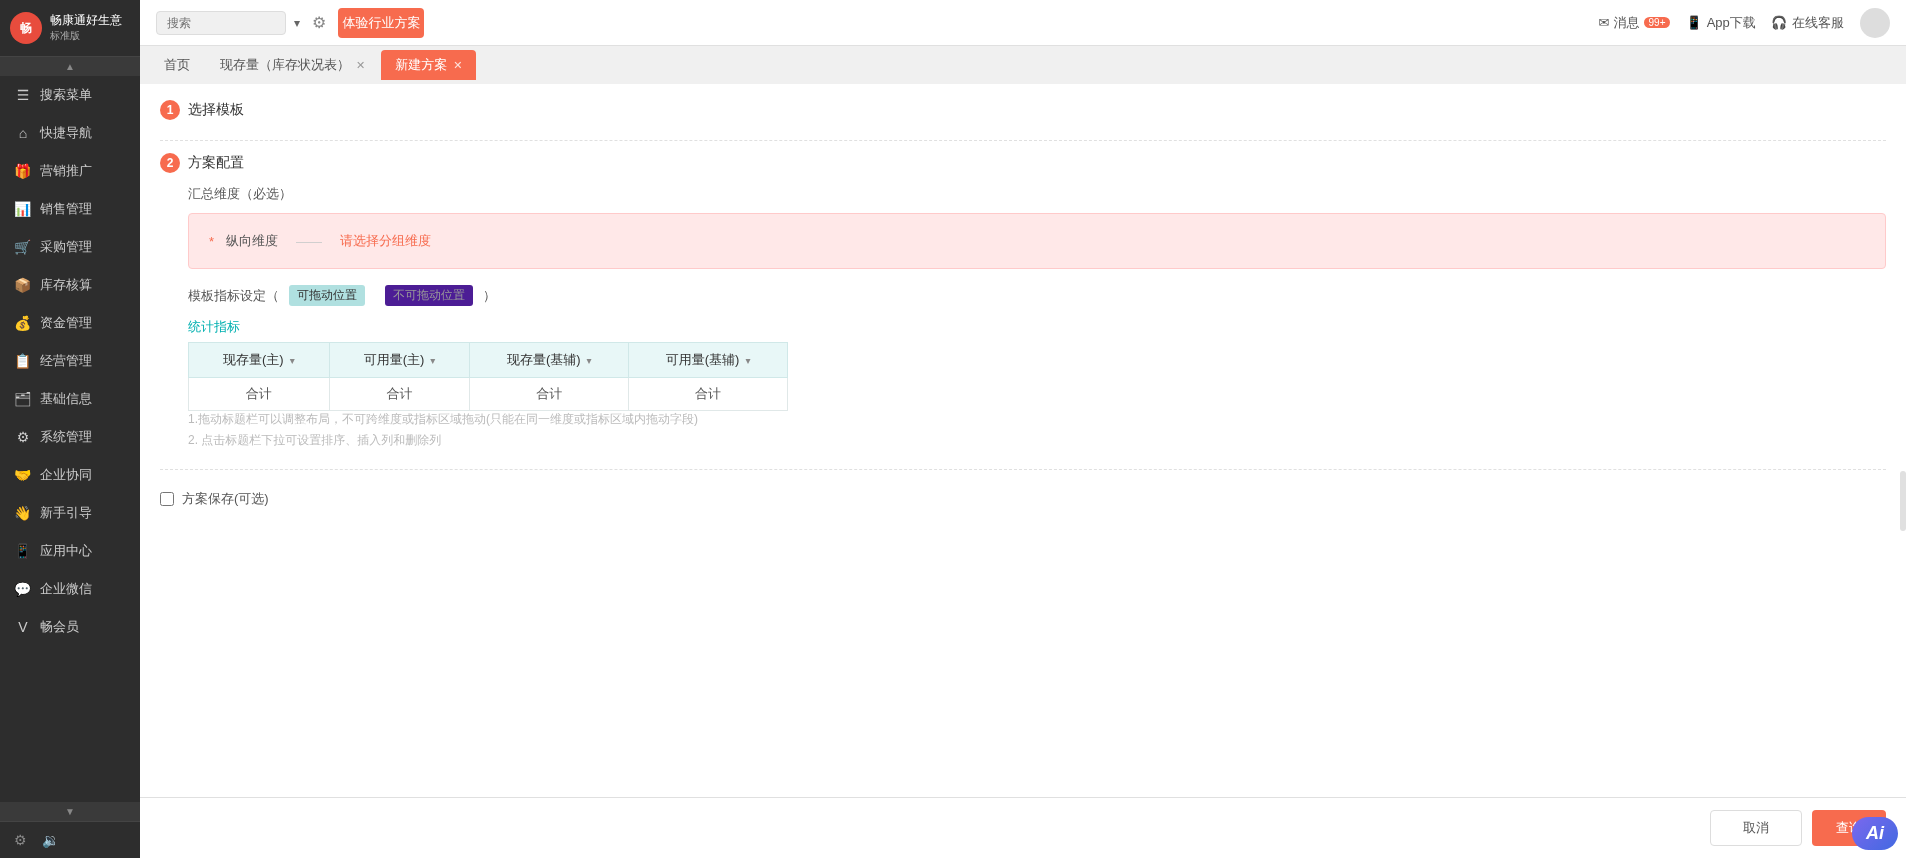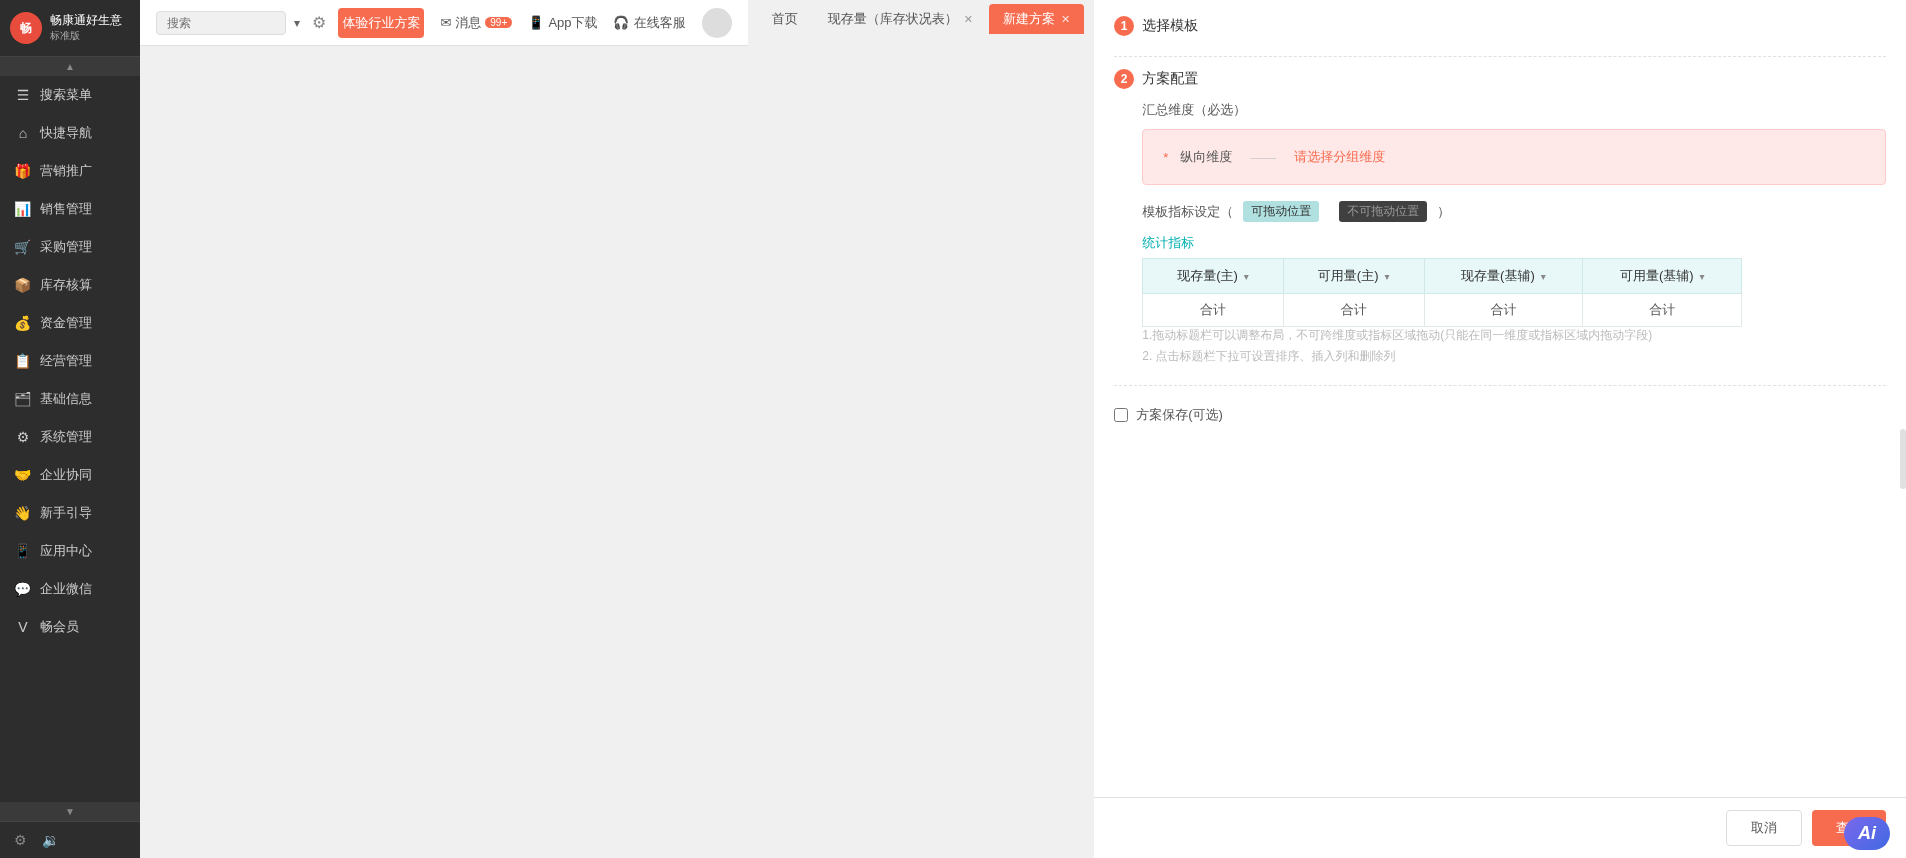--- a/index.html
+++ b/index.html
@@ -65,21 +65,21 @@
       border-top: 1px solid #444;
     }
     .sidebar-footer-icon {
       color: #888; cursor: pointer; font-size: 14px;
     }
 
     
     .main {
       flex: 1;
       display: flex;
-      flex-direction: row;
+      flex-direction: column;
       background: #f0f0f0;
       overflow: hidden;
     }
 
     
     .topbar {
       background: #fff;
       padding: 0 16px;
       height: 46px;
       display: flex;
@@ -262,21 +262,21 @@
       margin-bottom: 12px;
     }
     .draggable-badge {
       background: #b0e0e0;
       padding: 2px 8px;
       border-radius: 3px;
       font-size: 12px;
       color: #333;
     }
     .non-draggable-badge {
-      background: #404040;
+      background: #4c1d95;
       padding: 2px 8px;
       border-radius: 3px;
       font-size: 12px;
       color: #999;
     }
 
     
     .stats-label {
       color: #00b0b0;
       font-size: 13px;
@@ -331,21 +331,21 @@
     .footer-bar {
       background: #fff;
       border-top: 1px solid #e0e0e0;
       padding: 12px 20px;
       display: flex;
       justify-content: flex-end;
       gap: 10px;
       flex-shrink: 0;
     }
     .btn-cancel {
-      padding: 8px 24px;
+      padding: 8px 32px;
       border: 1px solid #ddd;
       background: #fff;
       border-radius: 4px;
       cursor: pointer;
       font-size: 13px;
       color: #555;
     }
     .btn-query {
       padding: 8px 24px;
       border: none;
@@ -375,21 +375,21 @@
       width: 6px;
       background: #e0e0e0;
       border-radius: 3px;
       height: 60px;
     }
 
     
     .ai-badge {
       position: fixed;
       bottom: 8px;
-      right: 16px;
+      right: 8px;
       background: linear-gradient(135deg, #7b68ee, #4169e1);
       color: white;
       padding: 6px 14px;
       border-radius: 20px;
       font-size: 18px;
       font-weight: bold;
       cursor: pointer;
       font-style: italic;
     }
   </style>

